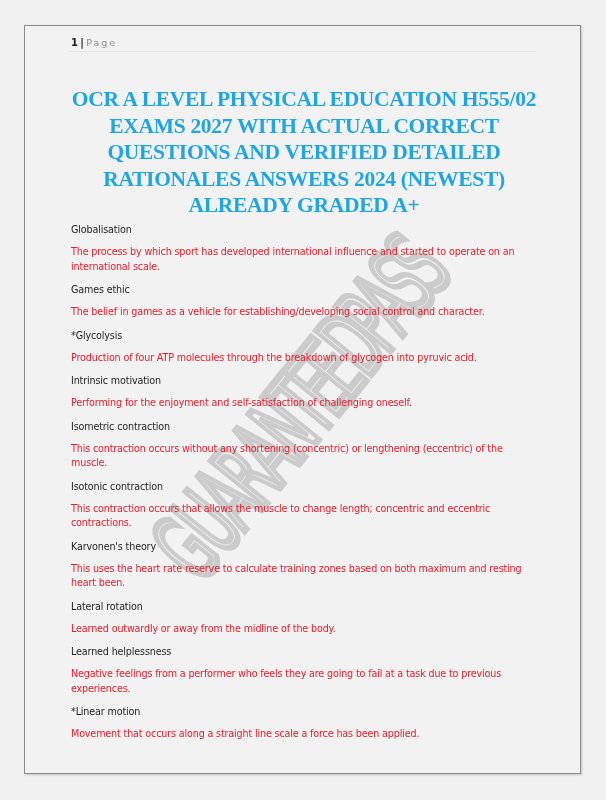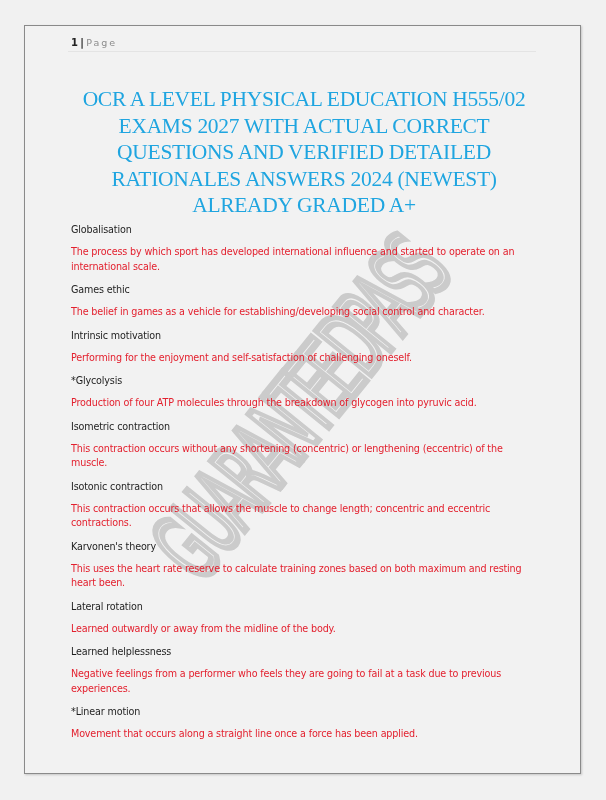--- a/index.html
+++ b/index.html
@@ -45,21 +45,21 @@
     height: 1px;
     background: #e4e4e4;
   }
   .title {
     position: absolute;
     left: 60px;
     top: 72px;
     width: 488px;
     text-align: center;
     font-family: "Liberation Serif", "DejaVu Serif", serif;
-    font-weight: normal;
+    font-weight: bold;
     color: #1fa5e0;
     font-size: 21.5px;
     line-height: 26.5px;
     letter-spacing: -0.3px;
   }
   .watermark {
     position: absolute;
     left: 300px;
     top: 410px;
     transform: translate(-50%, -50%) rotate(-51deg);
@@ -124,26 +124,26 @@
 <div class="content">
   <div>
     <p class="term">Globalisation</p>
     <p class="def">The process by which sport has developed international influence and started to operate on an international scale.</p>
   </div>
   <div>
     <p class="term">Games ethic</p>
     <p class="def">The belief in games as a vehicle for establishing/developing social control and character.</p>
   </div>
   <div>
+    <p class="term">*Glycolysis</p>
+    <p class="def">Production of four ATP molecules through the breakdown of glycogen into pyruvic acid.</p>
+  </div>
+  <div>
     <p class="term">Intrinsic motivation</p>
     <p class="def">Performing for the enjoyment and self-satisfaction of challenging oneself.</p>
-  </div>
-  <div>
-    <p class="term">*Glycolysis</p>
-    <p class="def">Production of four ATP molecules through the breakdown of glycogen into pyruvic acid.</p>
   </div>
   <div>
     <p class="term">Isometric contraction</p>
     <p class="def">This contraction occurs without any shortening (concentric) or lengthening (eccentric) of the muscle.</p>
   </div>
   <div>
     <p class="term">Isotonic contraction</p>
     <p class="def">This contraction occurs that allows the muscle to change length; concentric and eccentric contractions.</p>
   </div>
   <div>
@@ -153,15 +153,15 @@
   <div>
     <p class="term">Lateral rotation</p>
     <p class="def">Learned outwardly or away from the midline of the body.</p>
   </div>
   <div>
     <p class="term">Learned helplessness</p>
     <p class="def">Negative feelings from a performer who feels they are going to fail at a task due to previous experiences.</p>
   </div>
   <div>
     <p class="term">*Linear motion</p>
-    <p class="def">Movement that occurs along a straight line once a force has been applied.</p>
+    <p class="def">Movement that occurs along a straight line scale a force has been applied.</p>
   </div>
 </div>
 
 </body></html>

